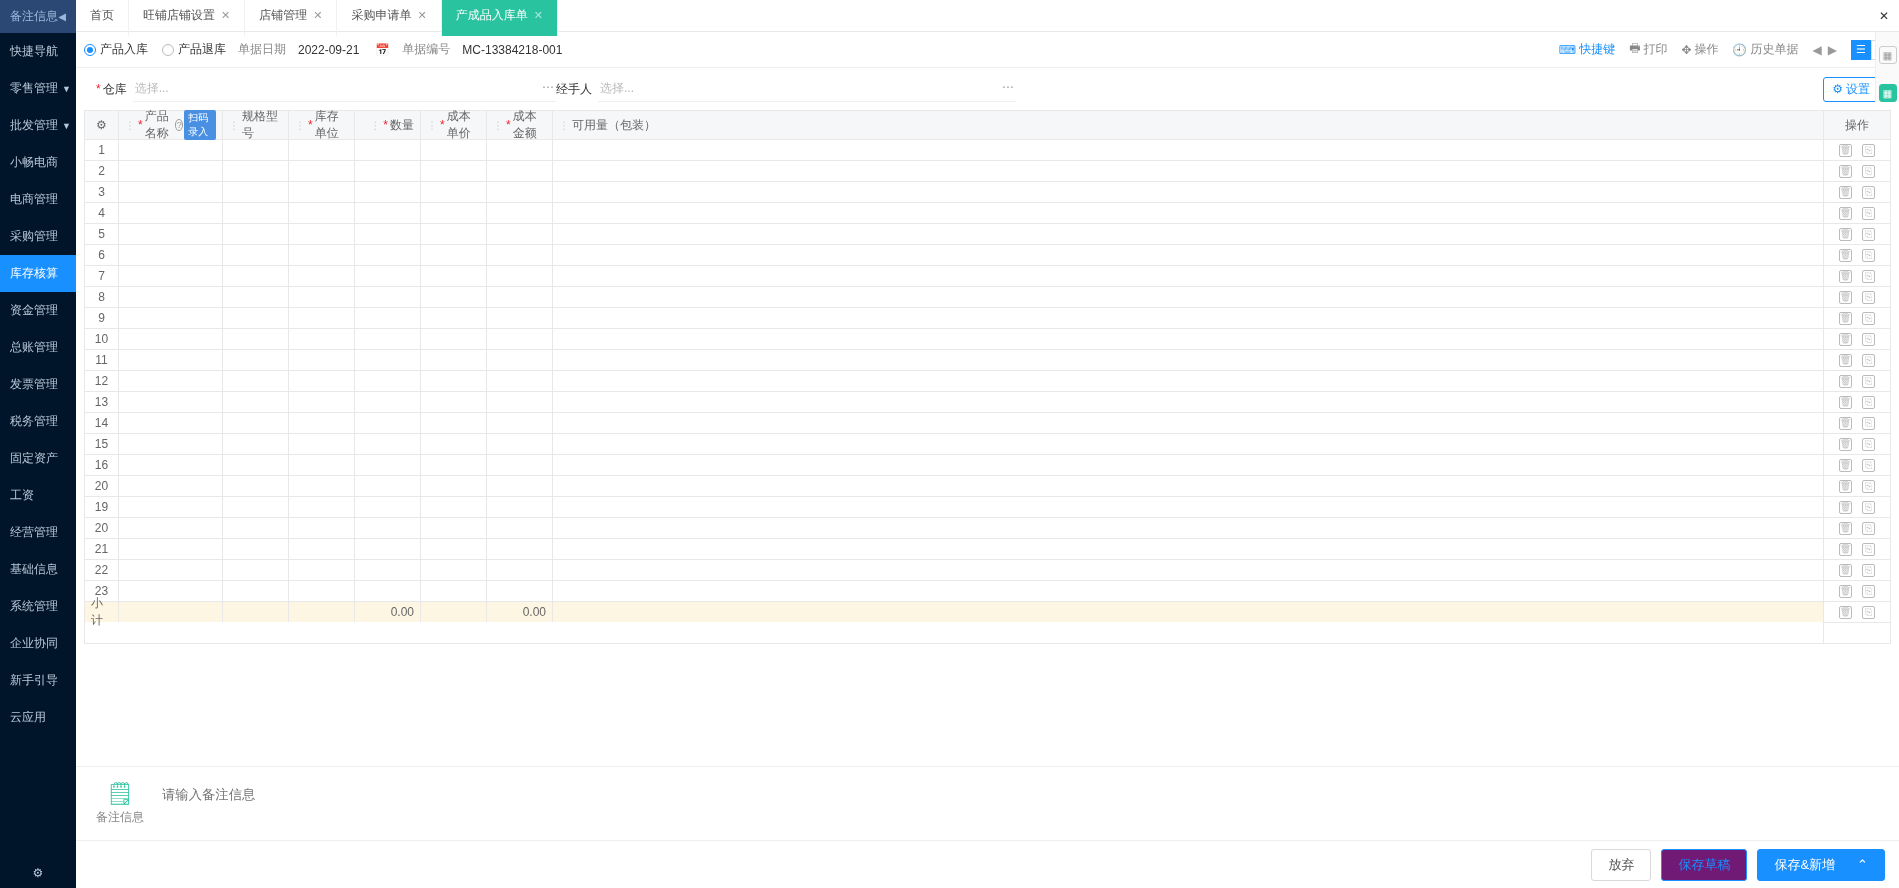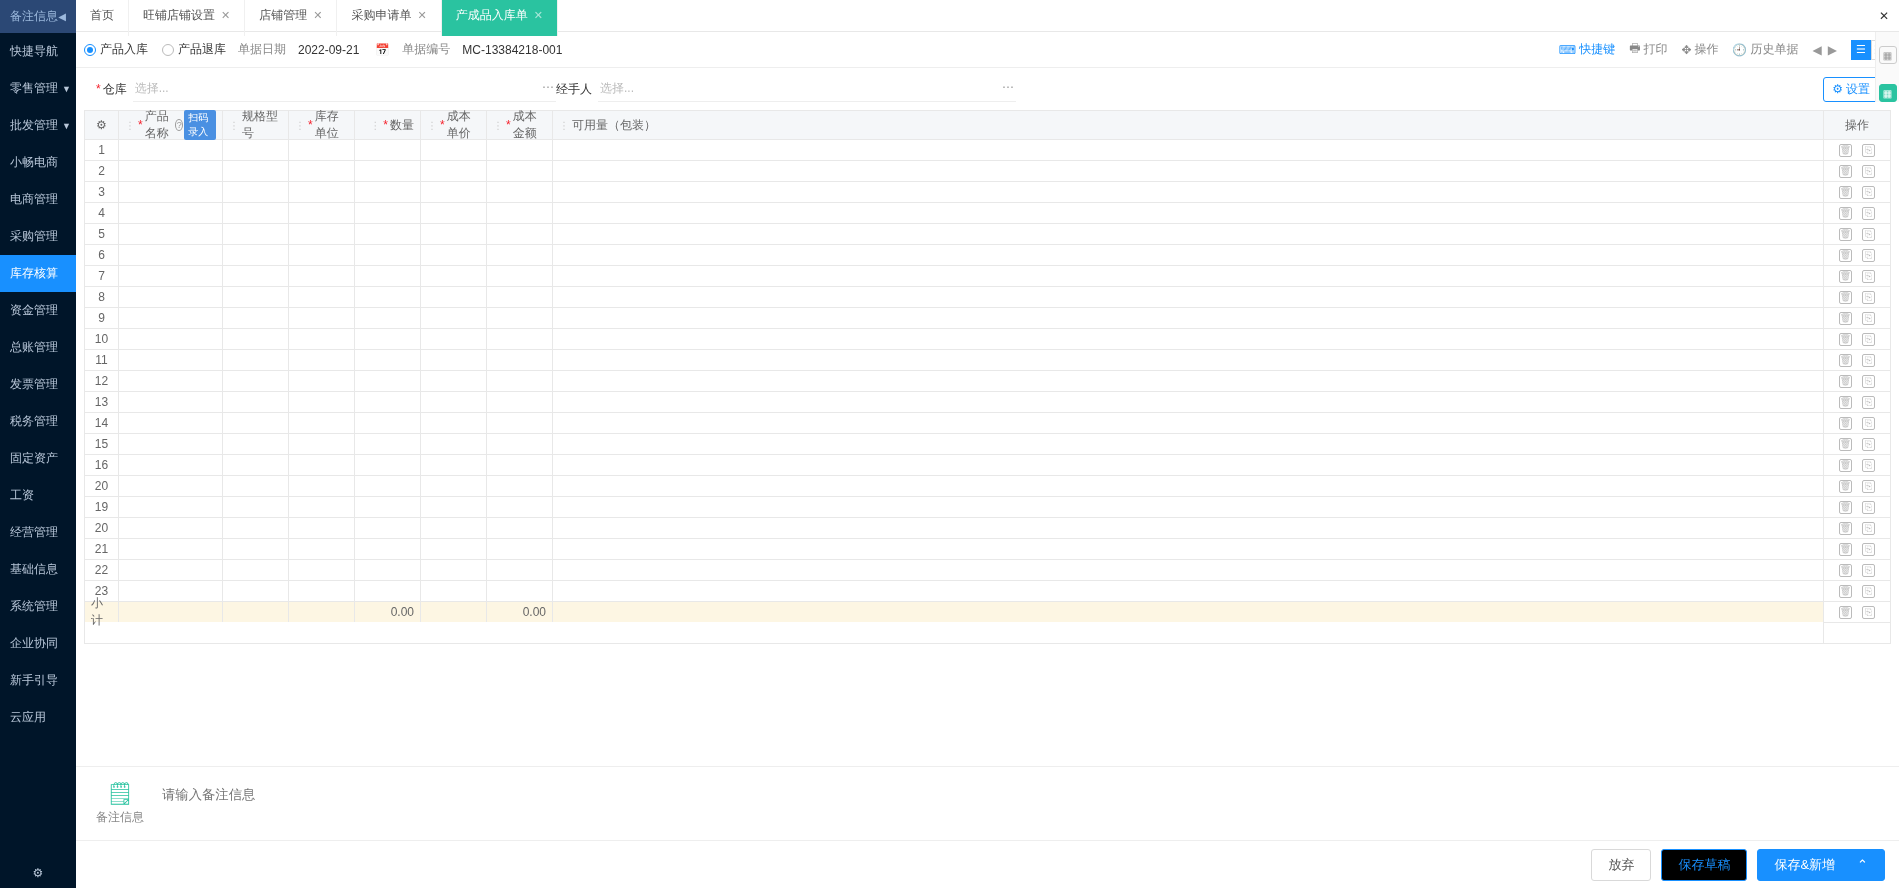--- a/index.html
+++ b/index.html
@@ -66,21 +66,21 @@
 .ops-h{height:28px;background:#f5f7f9;display:flex;align-items:center;justify-content:center;color:#666;font-size:12px}
 .ops-r{height:21px;border-top:1px solid #e8e8e8;display:flex;align-items:center;justify-content:center;gap:10px}
 .op-ic{width:13px;height:13px;border:1px solid #bbb;border-radius:2px;display:inline-flex;align-items:center;justify-content:center;font-size:9px;color:#bbb;cursor:pointer}
 .remark-area{display:flex;align-items:flex-start;padding:14px 20px;gap:18px;border-top:1px solid #eee}
 .remark-label{text-align:center;color:#888}
 .remark-label .ic{color:#2ac3a0;font-size:22px;display:block;margin-bottom:2px}
 .remark-input{flex:1;border:none;padding:6px 0;color:#bbb}
 .footer{height:48px;border-top:1px solid #eee;display:flex;align-items:center;justify-content:flex-end;padding:0 14px;gap:10px}
 .btn{padding:6px 16px;border-radius:3px;font-size:13px;cursor:pointer;border:1px solid}
 .btn-default{background:#fff;border-color:#d9d9d9;color:#555}
-.btn-outline{background:#000000;border-color:#1890ff;color:#1890ff}
+.btn-outline{background:#701a75;border-color:#1890ff;color:#1890ff}
 .btn-primary{background:#1890ff;border-color:#1890ff;color:#fff;display:flex;align-items:center;gap:22px}
 .rail{position:absolute;right:0;top:32px;width:24px;background:#fafafa;border-left:1px solid #eee;display:flex;flex-direction:column;gap:20px;padding-top:14px;align-items:center}
 .rail-item{width:18px;height:18px;border:1px solid #ccc;border-radius:3px;display:flex;align-items:center;justify-content:center;font-size:10px;color:#999;cursor:pointer}
 .rail-item.active{background:#2ac3a0;border-color:#2ac3a0;color:#fff}
 </style>
 </head>
 <body>
 
 <div class="app">
   <nav class="sidebar">

